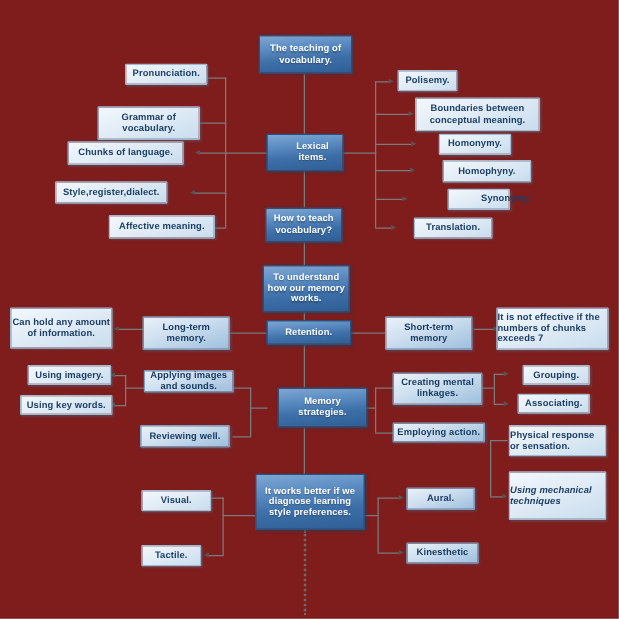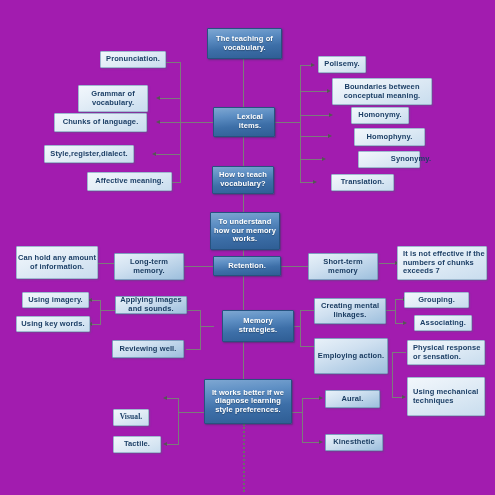--- a/index.html
+++ b/index.html
@@ -1,17 +1,17 @@
 <!DOCTYPE html>
 <html><head>
 <meta charset="utf-8">
 <style>
   html,body{margin:0;padding:0;background:#ffffff;}
   body{width:495px;height:495px;overflow:hidden;font-family:"Liberation Sans",sans-serif;}
-  #canvas{position:relative;width:495px;height:495px;background:#a21caf;}
+  #canvas{position:relative;width:495px;height:495px;background:#7f1d1d;}
 
   
   .node{
     position:absolute;
     box-sizing:border-box;
     display:flex;
     align-items:center;
     justify-content:center;
     text-align:center;
     line-height:1.15;
@@ -39,21 +39,21 @@
   
   .dark{
     background:linear-gradient(175deg,#7ea7d2 0%,#5e8fc4 28%,#3d6fa8 62%,#2f5e95 100%);
     border:1px solid #27527f;
     color:#ffffff;
     font-size:7.5px;
     font-weight:bold;
     text-shadow:0 1px 1px rgba(0,0,0,.30);
     box-shadow:1px 1px 1.8px rgba(40,60,85,.55);
   }
-  .left-text{justify-content:flex-start;text-align:left;padding-left:5px;}
+  .left-text{justify-content:flex-start;text-align:left;}
 
   
   .ln{position:absolute;background:#7b7b7b;}
   .h{height:1px;}
   .v{width:1px;}
 
   
   .ar{position:absolute;width:0;height:0;}
   .ar-l{border-top:2.6px solid transparent;border-bottom:2.6px solid transparent;border-right:4.5px solid #555;}
   .ar-r{border-top:2.6px solid transparent;border-bottom:2.6px solid transparent;border-left:4.5px solid #555;}
@@ -175,47 +175,47 @@
 
   <div class="node dark" style="left:207px;top:28px;width:75px;height:31px;">The teaching of vocabulary.</div>
   <div class="node dark" style="left:213px;top:107px;width:62px;height:30px;padding-left:12px;">Lexical items.</div>
   <div class="node dark" style="left:212px;top:166px;width:62px;height:28px;">How to teach vocabulary?</div>
   <div class="node dark" style="left:210px;top:212px;width:70px;height:38px;">To understand how our memory works.</div>
   <div class="node dark" style="left:213px;top:256px;width:68px;height:20px;">Retention.</div>
   <div class="node dark" style="left:214px;top:310px;width:72px;height:32px;margin-left:8px;">Memory strategies.</div>
   <div class="node dark" style="left:204px;top:379px;width:88px;height:45px;padding:0 3px;">It works better if we diagnose learning style preferences.</div>
 
   <div class="node lite" style="left:100px;top:51px;width:66px;height:17px;">Pronunciation.</div>
-  <div class="node lite" style="left:78px;top:85px;width:70px;height:27px;">Grammar of vocabulary.</div>
+  <div class="node lite" style="left:78px;top:85px;width:82px;height:27px;">Grammar of vocabulary.</div>
   <div class="node lite" style="left:54px;top:113px;width:93px;height:19px;">Chunks of language.</div>
   <div class="node lite" style="left:44px;top:145px;width:90px;height:18px;">Style,register,dialect.</div>
   <div class="node lite" style="left:87px;top:172px;width:85px;height:19px;">Affective meaning.</div>
 
   <div class="node lite" style="left:318px;top:56px;width:48px;height:17px;">Polisemy.</div>
   <div class="node lite" style="left:332px;top:78px;width:100px;height:27px;">Boundaries between conceptual meaning.</div>
   <div class="node lite" style="left:351px;top:107px;width:58px;height:17px;">Homonymy.</div>
   <div class="node lite" style="left:354px;top:128px;width:71px;height:18px;">Homophyny.</div>
-  <div class="node lite" style="left:358px;top:151px;width:62px;height:17px;padding-left:44px;">Synonymy.</div>
+  <div class="node lite" style="left:358px;top:151px;width:50px;height:17px;padding-left:44px;">Synonymy.</div>
   <div class="node lite" style="left:331px;top:174px;width:63px;height:17px;">Translation.</div>
 
   <div class="node mid" style="left:114px;top:253px;width:70px;height:27px;">Long-term memory.</div>
-  <div class="node lite" style="left:16px;top:246px;width:82px;height:33px;">Can hold any amount of information.</div>
+  <div class="node lite" style="left:8px;top:246px;width:82px;height:33px;">Can hold any amount of information.</div>
   <div class="node mid" style="left:308px;top:253px;width:70px;height:27px;">Short-term memory</div>
   <div class="node lite left-text" style="left:397px;top:246px;width:90px;height:34px;">It  is not effective if the numbers of chunks exceeds 7</div>
 
   <div class="node mid" style="left:115px;top:296px;width:72px;height:18px;padding:0 3px;">Applying images and sounds.</div>
   <div class="node lite" style="left:22px;top:292px;width:67px;height:16px;">Using imagery.</div>
   <div class="node lite" style="left:16px;top:316px;width:74px;height:16px;">Using key words.</div>
   <div class="node mid" style="left:112px;top:340px;width:72px;height:18px;">Reviewing well.</div>
 
   <div class="node mid" style="left:314px;top:298px;width:72px;height:26px;padding:0 3px;">Creating mental linkages.</div>
-  <div class="node lite" style="left:404px;top:292px;width:65px;height:16px;">Grouping.</div>
+  <div class="node lite" style="left:418px;top:292px;width:54px;height:16px;">Grouping.</div>
   <div class="node lite" style="left:414px;top:315px;width:58px;height:16px;">Associating.</div>
-  <div class="node mid" style="left:314px;top:338px;width:74px;height:36px;">Employing action.</div>
+  <div class="node mid" style="left:314px;top:338px;width:74px;height:16px;">Employing action.</div>
   <div class="node lite left-text" style="left:407px;top:340px;width:78px;height:25px;">Physical response or sensation.</div>
-  <div class="node lite left-text" style="left:407px;top:377px;width:78px;height:39px;">Using mechanical techniques</div>
-
-  <div class="node lite" style="left:113px;top:409px;width:36px;height:17px;font-family:Liberation Serif, serif;">Visual.</div>
+  <div class="node lite left-text" style="left:407px;top:377px;width:78px;height:39px;font-style:italic;">Using mechanical techniques</div>
+
+  <div class="node lite" style="left:113px;top:392px;width:56px;height:17px;">Visual.</div>
   <div class="node lite" style="left:113px;top:436px;width:48px;height:17px;">Tactile.</div>
   <div class="node mid" style="left:325px;top:390px;width:55px;height:18px;">Aural.</div>
   <div class="node mid" style="left:325px;top:434px;width:58px;height:17px;">Kinesthetic</div>
 
 </div>
 
 </body></html>

